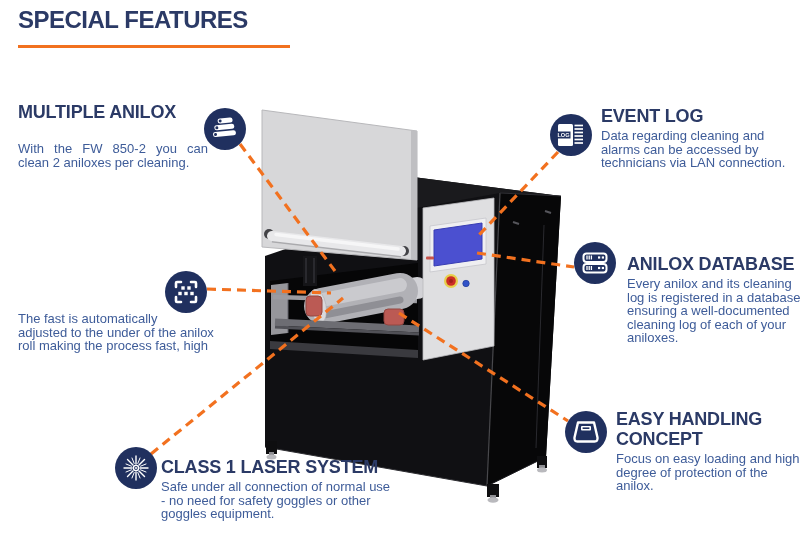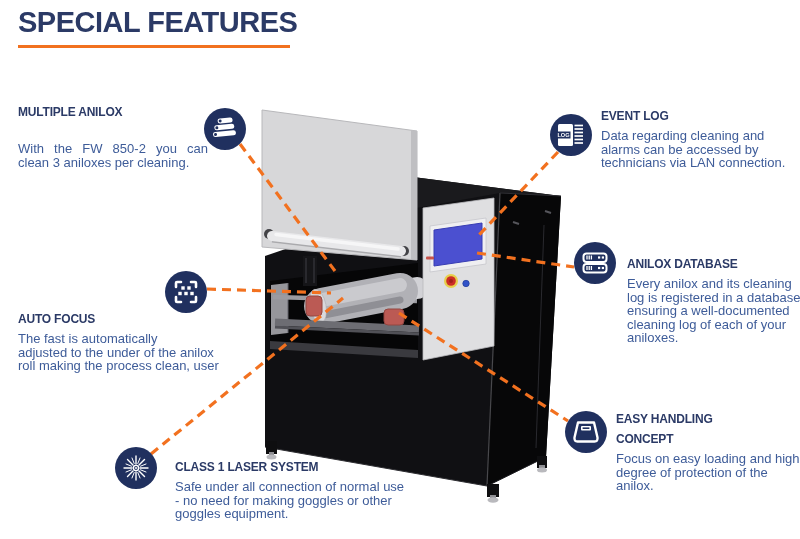--- a/index.html
+++ b/index.html
@@ -1,31 +1,31 @@
 <!DOCTYPE html>
 <html><head>
 <meta charset="utf-8">
 <style>
   html,body{margin:0;padding:0;background:#fff;}
   .stage{position:relative;width:800px;height:539px;background:#ffffff;overflow:hidden;
          font-family:"Liberation Sans",sans-serif;}
-  .page-title{position:absolute;left:18px;top:6px;font-size:29px;font-weight:bold;
+  .page-title{position:absolute;left:18px;top:6px;font-size:24px;font-weight:bold;
               letter-spacing:-0.5px;color:#2b3a66;white-space:nowrap;}
   .title-rule{position:absolute;left:18px;top:45px;width:272px;height:3px;background:#f2711f;}
   .feature{position:absolute;}
-  .f-title{color:#2b3a66;font-weight:bold;font-size:12px;line-height:20px;letter-spacing:-0.2px;}
+  .f-title{color:#2b3a66;font-weight:bold;font-size:18px;line-height:20px;letter-spacing:-0.2px;}
   .f-title span{display:block;}
   .f-body{color:#3e5c99;font-size:13px;line-height:13.5px;margin-top:3px;}
   .f-body span{display:block;}
   .f-body span.just{text-align-last:justify;margin-top:20px;}
   #f0{left:18px;top:102px;width:190px;}
   #f1{left:601px;top:106px;width:205px;}
   #f2{left:18px;top:309px;width:222px;}
   #f3{left:627px;top:254px;width:186px;}
-  #f4{left:175px;top:457px;width:252px;}
+  #f4{left:161px;top:457px;width:252px;}
   #f5{left:616px;top:409px;width:196px;}
   .icon{position:absolute;width:42px;height:42px;}
   #i0{left:204px;top:108px;} #i1{left:550px;top:114px;} #i2{left:165px;top:271px;}
   #i3{left:574px;top:242px;} #i4{left:115px;top:447px;} #i5{left:565px;top:411px;}
   .icon svg{display:block;}
   .machine-svg{position:absolute;left:0;top:0;}
   .log-text{font-family:"Liberation Sans",sans-serif;font-size:5.6px;font-weight:bold;fill:#ffffff;}
 </style>
 </head>
 <body>
@@ -229,43 +229,40 @@
       <rect x="-3.4" y="-4.6" width="6.8" height="1.6" fill="#20305f"></rect>
     </svg>
   </div>
 
   <div class="feature" id="f0">
     <div class="f-title">
       <span>MULTIPLE ANILOX</span>
     </div>
     <div class="f-body">
       <span class="just">With the FW 850-2 you can</span>
-      <span>clean 3 aniloxes per cleaning.</span>
+      <span>clean 2 aniloxes per cleaning.</span>
     </div>
   </div>
 
   <div class="feature" id="f1">
     <div class="f-title">
       <span>EVENT LOG</span>
     </div>
     <div class="f-body">
       <span>Data regarding cleaning and</span>
       <span>alarms can be accessed by</span>
       <span>technicians via LAN connection.</span>
     </div>
   </div>
 
   <div class="feature" id="f2">
-    <div class="f-title">
-      <span>AUTO FOCUS</span>
-    </div>
     <div class="f-body">
       <span>The fast is automatically</span>
       <span>adjusted to the under of the anilox</span>
-      <span>roll making the process clean, user</span>
+      <span>roll making the process fast, high</span>
     </div>
   </div>
 
   <div class="feature" id="f3">
     <div class="f-title">
       <span>ANILOX DATABASE</span>
     </div>
     <div class="f-body">
       <span>Every anilox and its cleaning</span>
       <span>log is registered in a database</span>
@@ -274,21 +271,21 @@
       <span>aniloxes.</span>
     </div>
   </div>
 
   <div class="feature" id="f4">
     <div class="f-title">
       <span>CLASS 1 LASER SYSTEM</span>
     </div>
     <div class="f-body">
       <span>Safe under all connection of normal use</span>
-      <span>- no need for making goggles or other</span>
+      <span>- no need for safety goggles or other</span>
       <span>goggles equipment.</span>
     </div>
   </div>
 
   <div class="feature" id="f5">
     <div class="f-title">
       <span>EASY HANDLING</span>
       <span>CONCEPT</span>
     </div>
     <div class="f-body">

